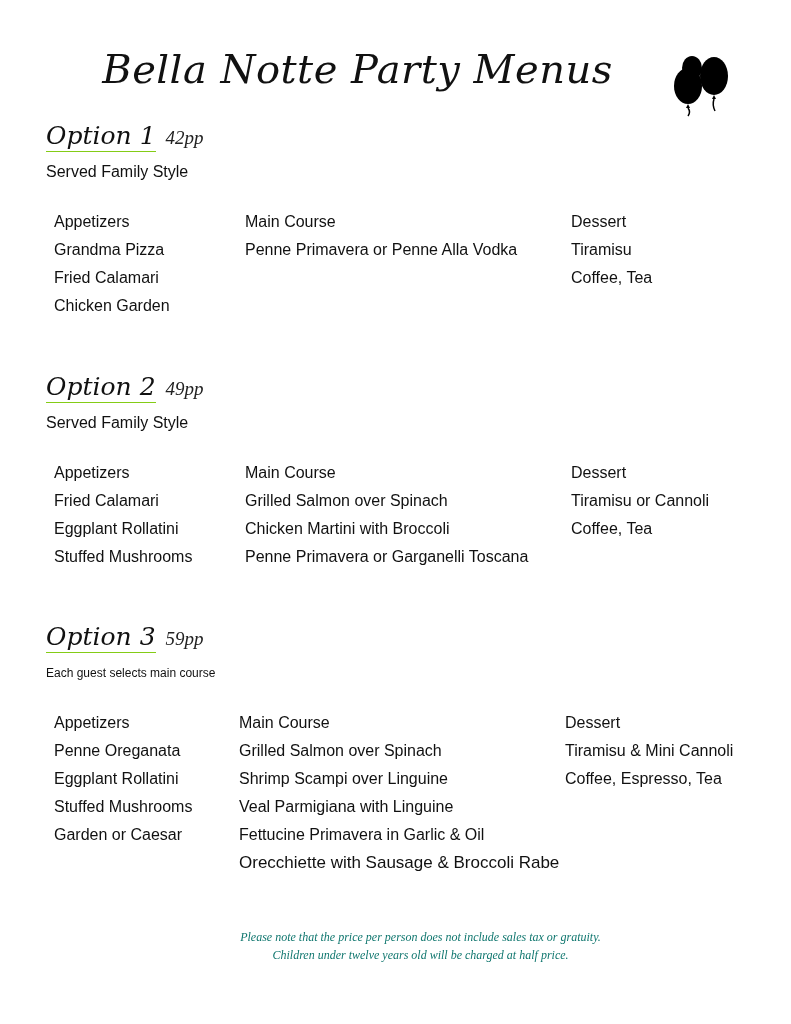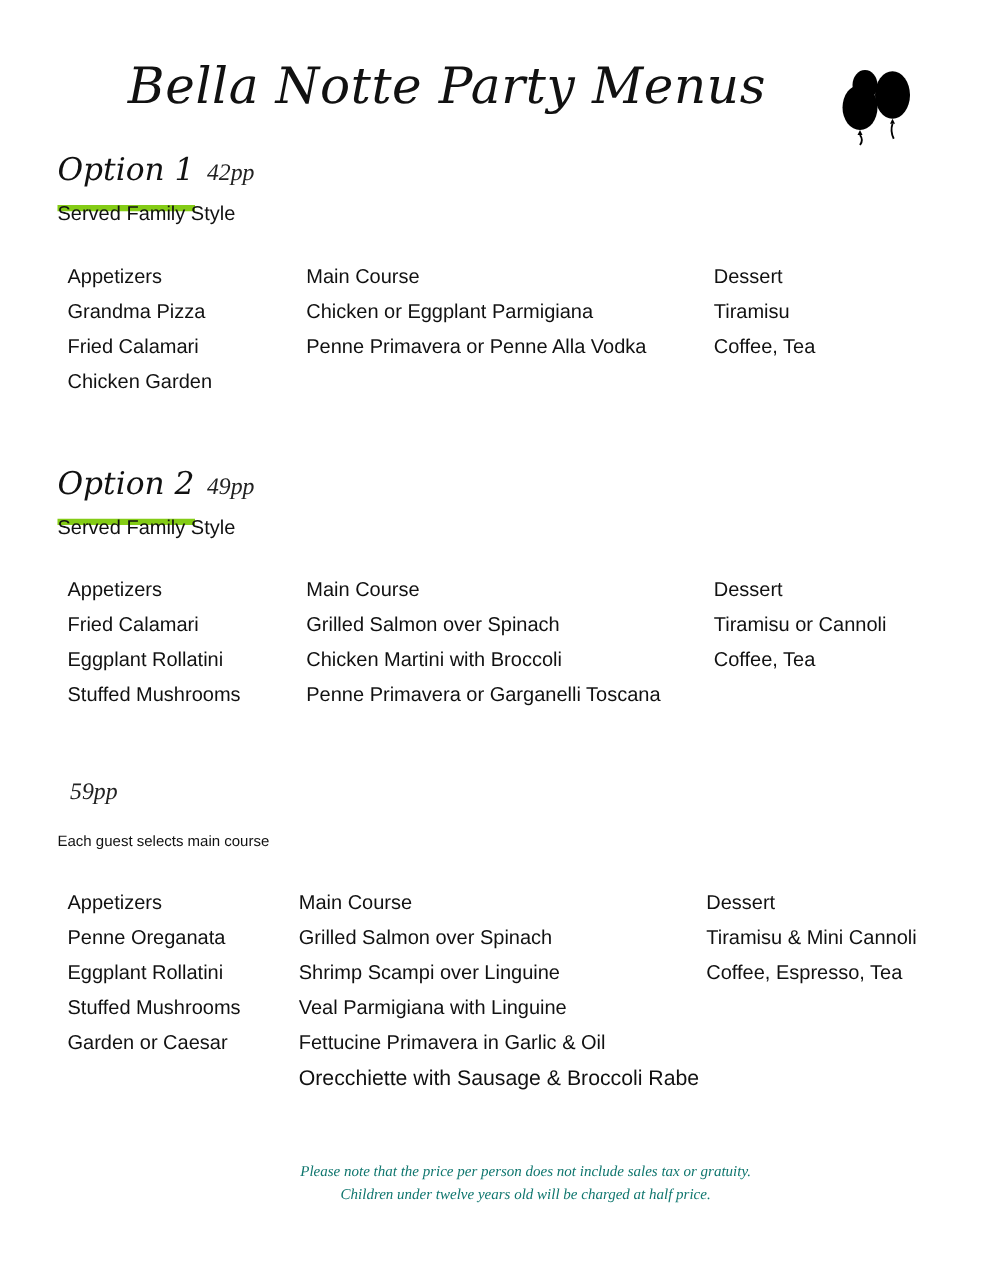--- a/index.html
+++ b/index.html
@@ -42,22 +42,22 @@
     }
     .opt-head {
       display: flex;
       align-items: baseline;
       height: 34px;
     }
     .opt-title {
       font-family: "DejaVu Serif", serif;
       font-style: italic;
       font-size: 25px;
-      border-bottom: 5px solid #84cc16;
-      padding-bottom: 14px;
+      border-bottom: 1px solid #84cc16;
+      padding-bottom: 1px;
       line-height: 28px;
     }
     .opt-price {
       font-family: "Liberation Serif", serif;
       font-style: italic;
       font-size: 19px;
       margin-left: 10px;
       color: #222;
     }
     .opt-sub {
@@ -120,21 +120,20 @@
   <div class="opt-sub">Served Family Style</div>
   <div class="cols">
     <div class="col" style="left:8px;">
       <div class="col-head">Appetizers</div>
       <div class="col-item">Grandma Pizza</div>
       <div class="col-item">Fried Calamari</div>
       <div class="col-item">Chicken Garden</div>
     </div>
     <div class="col" style="left:199px;">
       <div class="col-head">Main Course</div>
-      <div class="col-item">Chicken or Eggplant Parmigiana</div>
       <div class="col-item">Penne Primavera or Penne Alla Vodka</div>
     </div>
     <div class="col" style="left:525px;">
       <div class="col-head">Dessert</div>
       <div class="col-item">Tiramisu</div>
       <div class="col-item">Coffee, Tea</div>
     </div>
   </div>
 </section>
 
@@ -160,20 +159,21 @@
     <div class="col" style="left:525px;">
       <div class="col-head">Dessert</div>
       <div class="col-item">Tiramisu or Cannoli</div>
       <div class="col-item">Coffee, Tea</div>
     </div>
   </div>
 </section>
 
 <section class="option" style="top:623px;">
   <div class="opt-head">
+    <span class="opt-title">Option 3</span>
     <span class="opt-price">59pp</span>
   </div>
   <div class="opt-sub small">Each guest selects main course</div>
   <div class="cols" style="height:170px;">
     <div class="col" style="left:8px;">
       <div class="col-head">Appetizers</div>
       <div class="col-item">Penne Oreganata</div>
       <div class="col-item">Eggplant Rollatini</div>
       <div class="col-item">Stuffed Mushrooms</div>
       <div class="col-item">Garden or Caesar</div>

